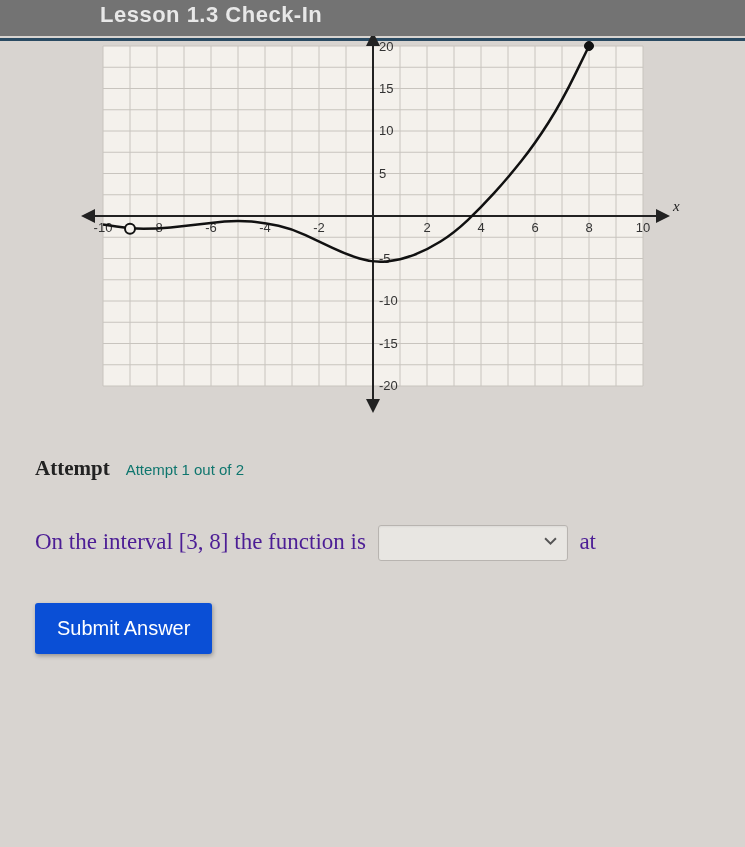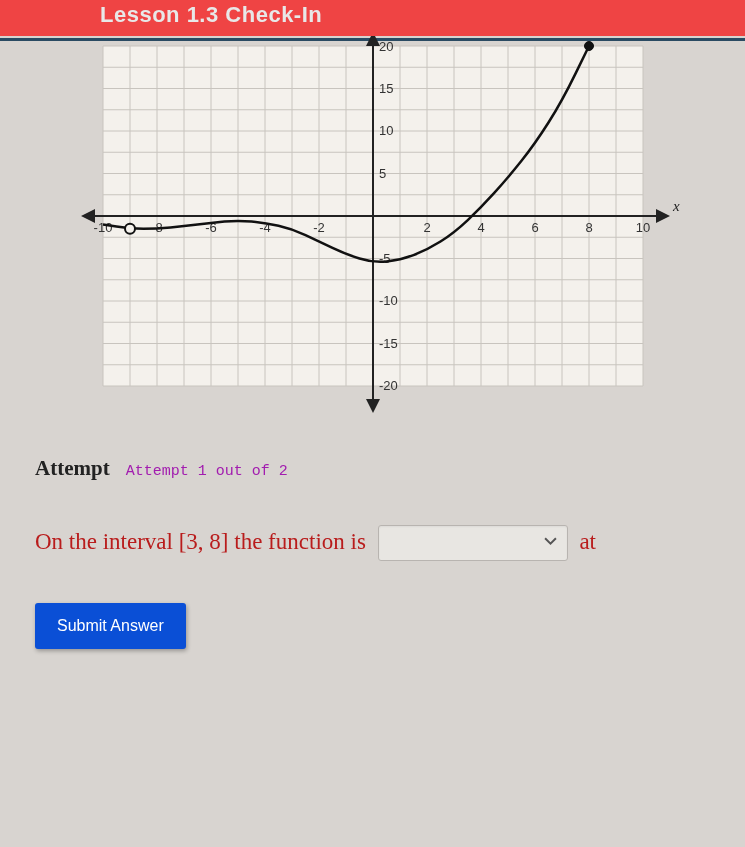--- a/index.html
+++ b/index.html
@@ -5,21 +5,21 @@
     * { margin: 0; padding: 0; box-sizing: border-box; }
     body {
       font-family: Georgia, 'Times New Roman', serif;
       background: #d8d4d0;
       width: 745px;
       height: 847px;
       overflow: hidden;
       position: relative;
     }
     .header-bar {
-      background: #ef4444;
+      background: #737373;
       color: #e8e8e8;
       padding: 2px 0 8px 100px;
       font-family: Arial, sans-serif;
       font-weight: bold;
       font-size: 22px;
       letter-spacing: 0.5px;
     }
     .header-line {
       height: 3px;
       background: #2a4a62;
@@ -43,27 +43,27 @@
       margin-top: 20px;
     }
     .answer-label {
       font-weight: bold;
       font-size: 21px;
       color: #222;
       font-family: Georgia, serif;
     }
     .attempt-text {
       font-size: 15px;
-      color: #a21caf;
+      color: #0f766e;
       margin-left: 12px;
-      font-family: Liberation Mono, monospace;
+      font-family: Liberation Sans, sans-serif;
     }
     .question-line {
       font-size: 23px;
-      color: #b91c1c;
+      color: #4c1d95;
       line-height: 2.2;
       font-family: Georgia, serif;
     }
     .question-line .text-part {
       vertical-align: middle;
     }
     .dropdown {
       display: inline-flex;
       align-items: center;
       justify-content: flex-end;
@@ -83,21 +83,21 @@
     }
     .chevron {
       color: #666;
       font-size: 13px;
     }
     .submit-btn {
       display: inline-block;
       background: #0a4fd6;
       color: #fff;
       font-family: Arial, sans-serif;
-      font-size: 16px;
+      font-size: 20px;
       padding: 14px 22px;
       border: none;
       border-radius: 3px;
       cursor: pointer;
       margin-top: 35px;
       box-shadow: 1px 2px 4px rgba(0,0,0,0.3);
     }
     .line2 {
       margin-top: 8px;
     }

